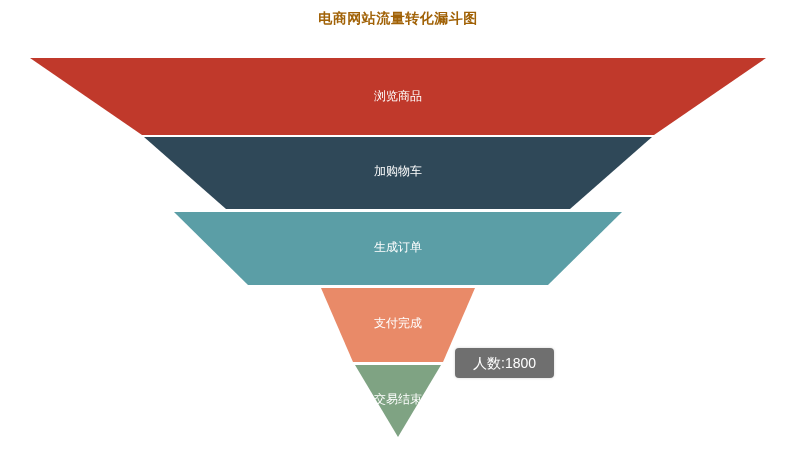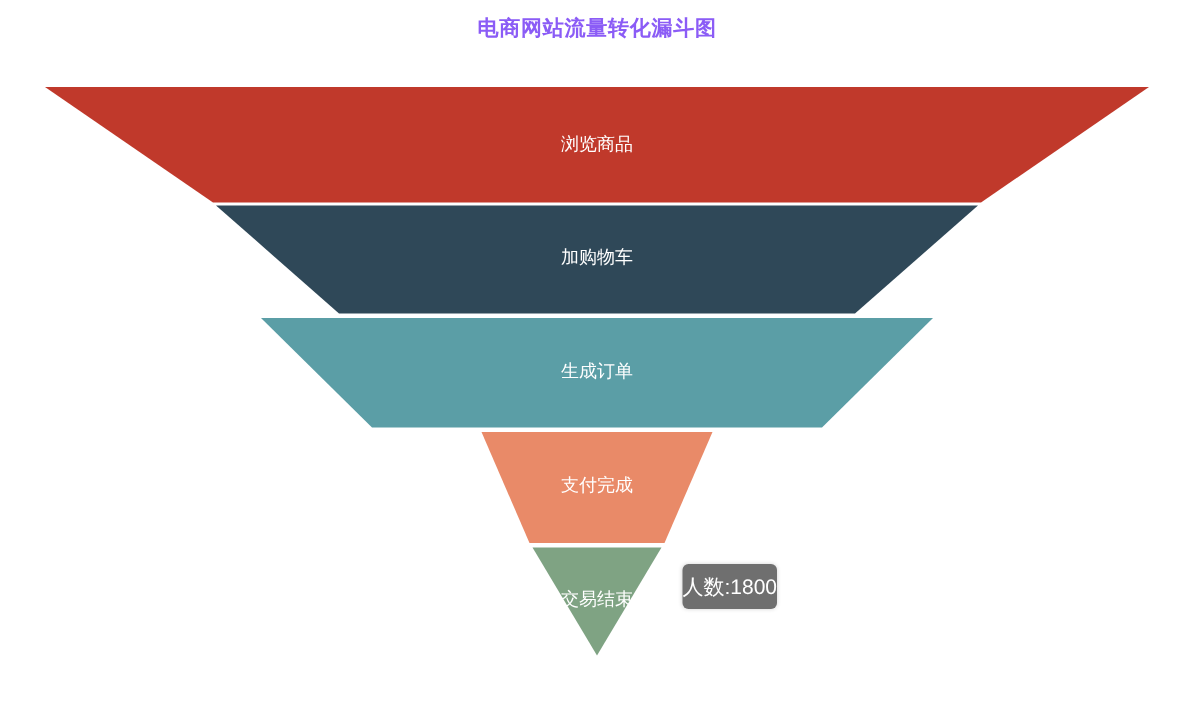--- a/index.html
+++ b/index.html
@@ -20,21 +20,21 @@
     height: 470px;
   }
   #chart-title {
     position: absolute;
     top: 8px;
     left: 0;
     width: 796px;
     text-align: center;
     font-size: 14px;
     font-weight: bold;
-    color: #8b5cf6;
+    color: #a16207;
     letter-spacing: 0.5px;
     line-height: 20px;
   }
   #funnel-svg {
     position: absolute;
     top: 0;
     left: 0;
     width: 796px;
     height: 470px;
   }
@@ -44,26 +44,25 @@
     fill: #ffffff;
     text-anchor: middle;
     dominant-baseline: middle;
   }
   #tooltip {
     position: absolute;
     background: #6f6f6f;
     color: #ffffff;
     font-size: 14px;
     line-height: 18px;
-    padding: 6px 0;
+    padding: 6px 18px;
     border-radius: 4px;
     white-space: nowrap;
     box-shadow: 0 0 3px rgba(0,0,0,0.18);
     pointer-events: none;
-    margin-top: 28px;
   }
 </style>
 </head>
 <body>
 
 <div id="chart-root">
 
   <div id="chart-title">电商网站流量转化漏斗图</div>
 
   <svg id="funnel-svg" viewBox="0 0 796 470">

